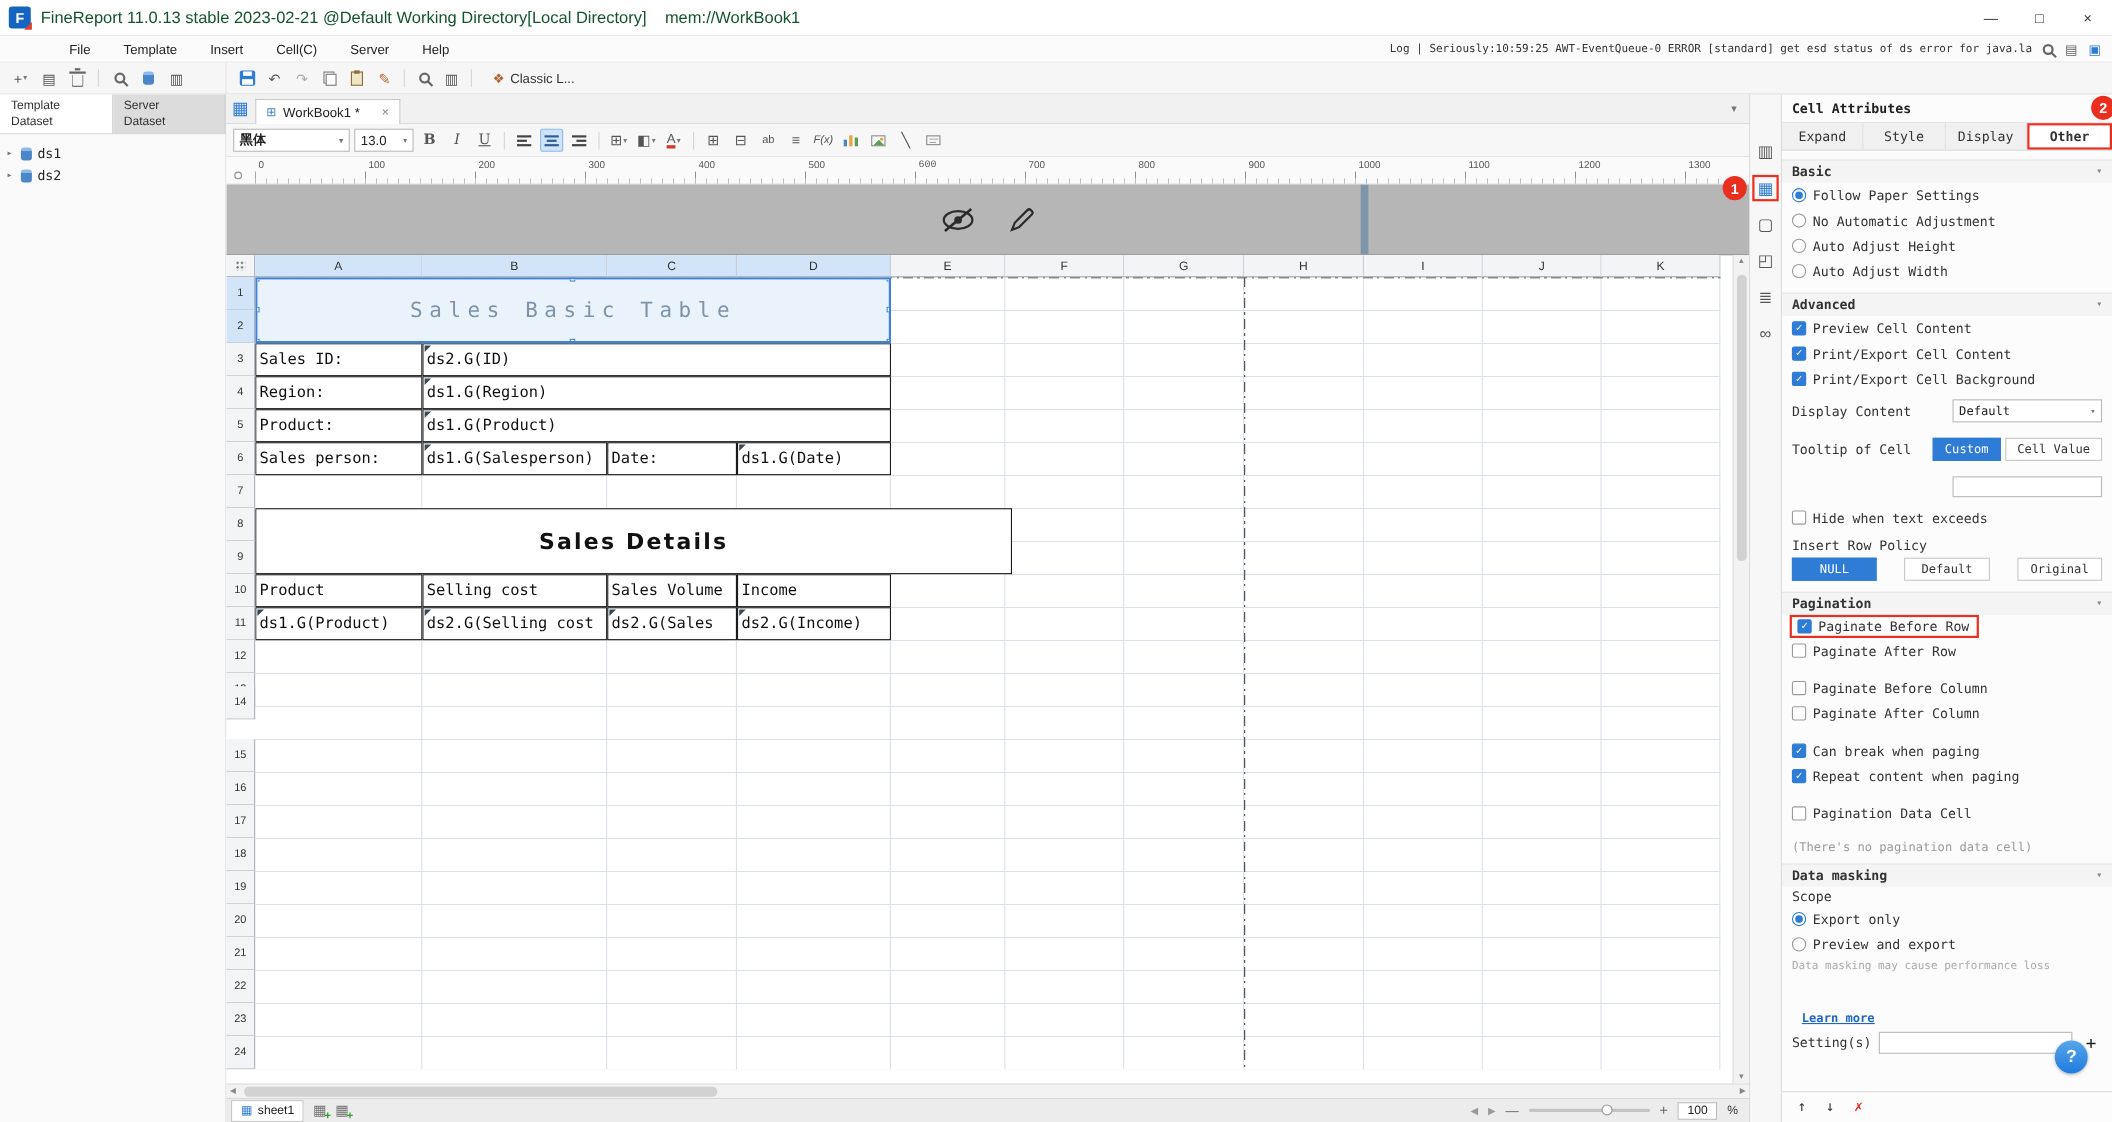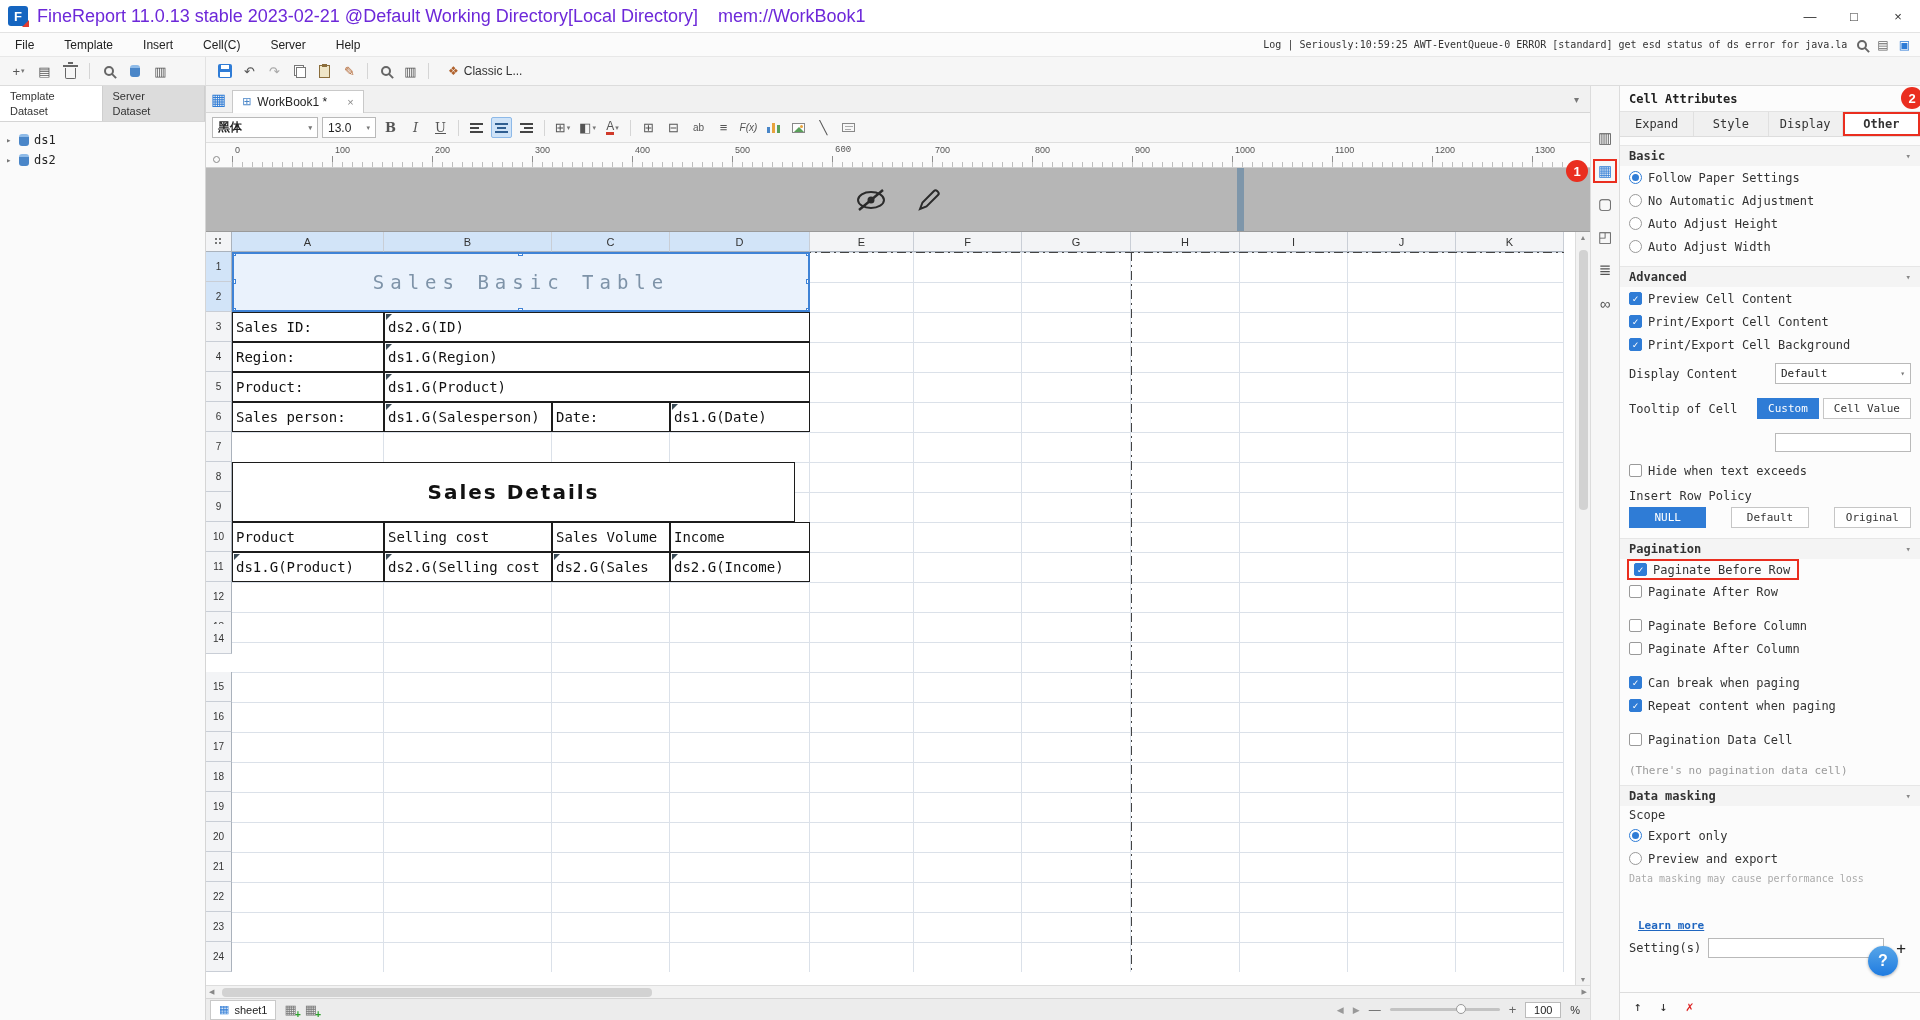--- a/index.html
+++ b/index.html
@@ -3,27 +3,27 @@
 <meta charset="utf-8">
 <style>
   * { box-sizing: border-box; margin: 0; padding: 0; }
   html,body { width:1920px; height:1020px; overflow:hidden; background:#fff;
     font-family:"Liberation Sans",sans-serif; color:#222; }
 
   
   .titlebar{height:33px;display:flex;align-items:center;background:#fff;border-bottom:1px solid #e3e3e3;padding-left:8px;}
   .logo{width:20px;height:20px;background:#1565c0;color:#fff;border-radius:3px;display:flex;align-items:center;justify-content:center;font-weight:bold;font-size:13px;position:relative;}
   .logo::after{content:"";position:absolute;right:-1px;bottom:-1px;border-left:7px solid transparent;border-bottom:7px solid #e03c31;}
-  .title-text{margin-left:9px;font-size:18px;white-space:pre;color:#6d28d9;}
+  .title-text{margin-left:9px;font-size:15px;white-space:pre;color:#14532d;}
   .win-controls{margin-left:auto;display:flex;height:100%;}
   .wc{width:44px;display:flex;align-items:center;justify-content:center;font-size:13px;color:#333;}
 
   
   .menubar{height:24px;display:flex;align-items:center;background:#fbfbfb;border-bottom:1px solid #e8e8e8;}
-  .menu-items{display:flex;height:100%;}
+  .menu-items{display:flex;height:100%;padding-left:48px;}
   .menu-item{padding:0 15px;display:flex;align-items:center;font-size:12px;color:#222;}
   .menu-right{margin-left:auto;display:flex;align-items:center;gap:10px;padding-right:10px;}
   .log-text{font:10px "DejaVu Sans Mono",monospace;color:#333;white-space:pre;}
   .mb-ic{font-size:12px;color:#666;}
   .mb-ic.blue{color:#2f7cd6;}
 
   
   .toolbar{height:29px;display:flex;align-items:center;background:#f6f6f6;border-bottom:1px solid #dcdcdc;}
   .tb-left{width:206px;display:flex;align-items:center;gap:5px;padding:0 8px;border-right:1px solid #e2e2e2;height:100%;}
   .tb-center{display:flex;align-items:center;gap:4px;padding:0 8px;height:100%;}
@@ -490,21 +490,21 @@
             <div class="gcell label bordered" style="left: 26px; top: 80px; width: 152px; height: 30px;"><span class="ctext">Sales ID:</span></div>
             <div class="gcell field bordered" style="left: 178px; top: 80px; width: 426px; height: 30px;"><span class="ctext">ds2.G(ID)</span><span class="fmark"></span></div>
             <div class="gcell label bordered" style="left: 26px; top: 110px; width: 152px; height: 30px;"><span class="ctext">Region:</span></div>
             <div class="gcell field bordered" style="left: 178px; top: 110px; width: 426px; height: 30px;"><span class="ctext">ds1.G(Region)</span><span class="fmark"></span></div>
             <div class="gcell label bordered" style="left: 26px; top: 140px; width: 152px; height: 30px;"><span class="ctext">Product:</span></div>
             <div class="gcell field bordered" style="left: 178px; top: 140px; width: 426px; height: 30px;"><span class="ctext">ds1.G(Product)</span><span class="fmark"></span></div>
             <div class="gcell label bordered" style="left: 26px; top: 170px; width: 152px; height: 30px;"><span class="ctext">Sales person:</span></div>
             <div class="gcell field bordered" style="left: 178px; top: 170px; width: 168px; height: 30px;"><span class="ctext">ds1.G(Salesperson)</span><span class="fmark"></span></div>
             <div class="gcell label bordered" style="left: 346px; top: 170px; width: 118px; height: 30px;"><span class="ctext">Date:</span></div>
             <div class="gcell field bordered" style="left: 464px; top: 170px; width: 140px; height: 30px;"><span class="ctext">ds1.G(Date)</span><span class="fmark"></span></div>
-            <div class="gcell section-title bordered" style="left: 26px; top: 230px; width: 563px; height: 60px;"><span class="ctext">Sales Details</span></div>
+            <div class="gcell section-title bordered" style="left: 26px; top: 230px; width: 688px; height: 60px;"><span class="ctext">Sales Details</span></div>
             <div class="gcell header bordered" style="left: 26px; top: 290px; width: 152px; height: 30px;"><span class="ctext">Product</span></div>
             <div class="gcell header bordered" style="left: 178px; top: 290px; width: 168px; height: 30px;"><span class="ctext">Selling cost</span></div>
             <div class="gcell header bordered" style="left: 346px; top: 290px; width: 118px; height: 30px;"><span class="ctext">Sales Volume</span></div>
             <div class="gcell header bordered" style="left: 464px; top: 290px; width: 140px; height: 30px;"><span class="ctext">Income</span></div>
             <div class="gcell field bordered" style="left: 26px; top: 320px; width: 152px; height: 30px;"><span class="ctext">ds1.G(Product)</span><span class="fmark"></span></div>
             <div class="gcell field bordered" style="left: 178px; top: 320px; width: 168px; height: 30px;"><span class="ctext">ds2.G(Selling cost</span><span class="fmark"></span></div>
             <div class="gcell field bordered" style="left: 346px; top: 320px; width: 118px; height: 30px;"><span class="ctext">ds2.G(Sales</span><span class="fmark"></span></div>
             <div class="gcell field bordered" style="left: 464px; top: 320px; width: 140px; height: 30px;"><span class="ctext">ds2.G(Income)</span><span class="fmark"></span></div>
           </div>
       </div>

